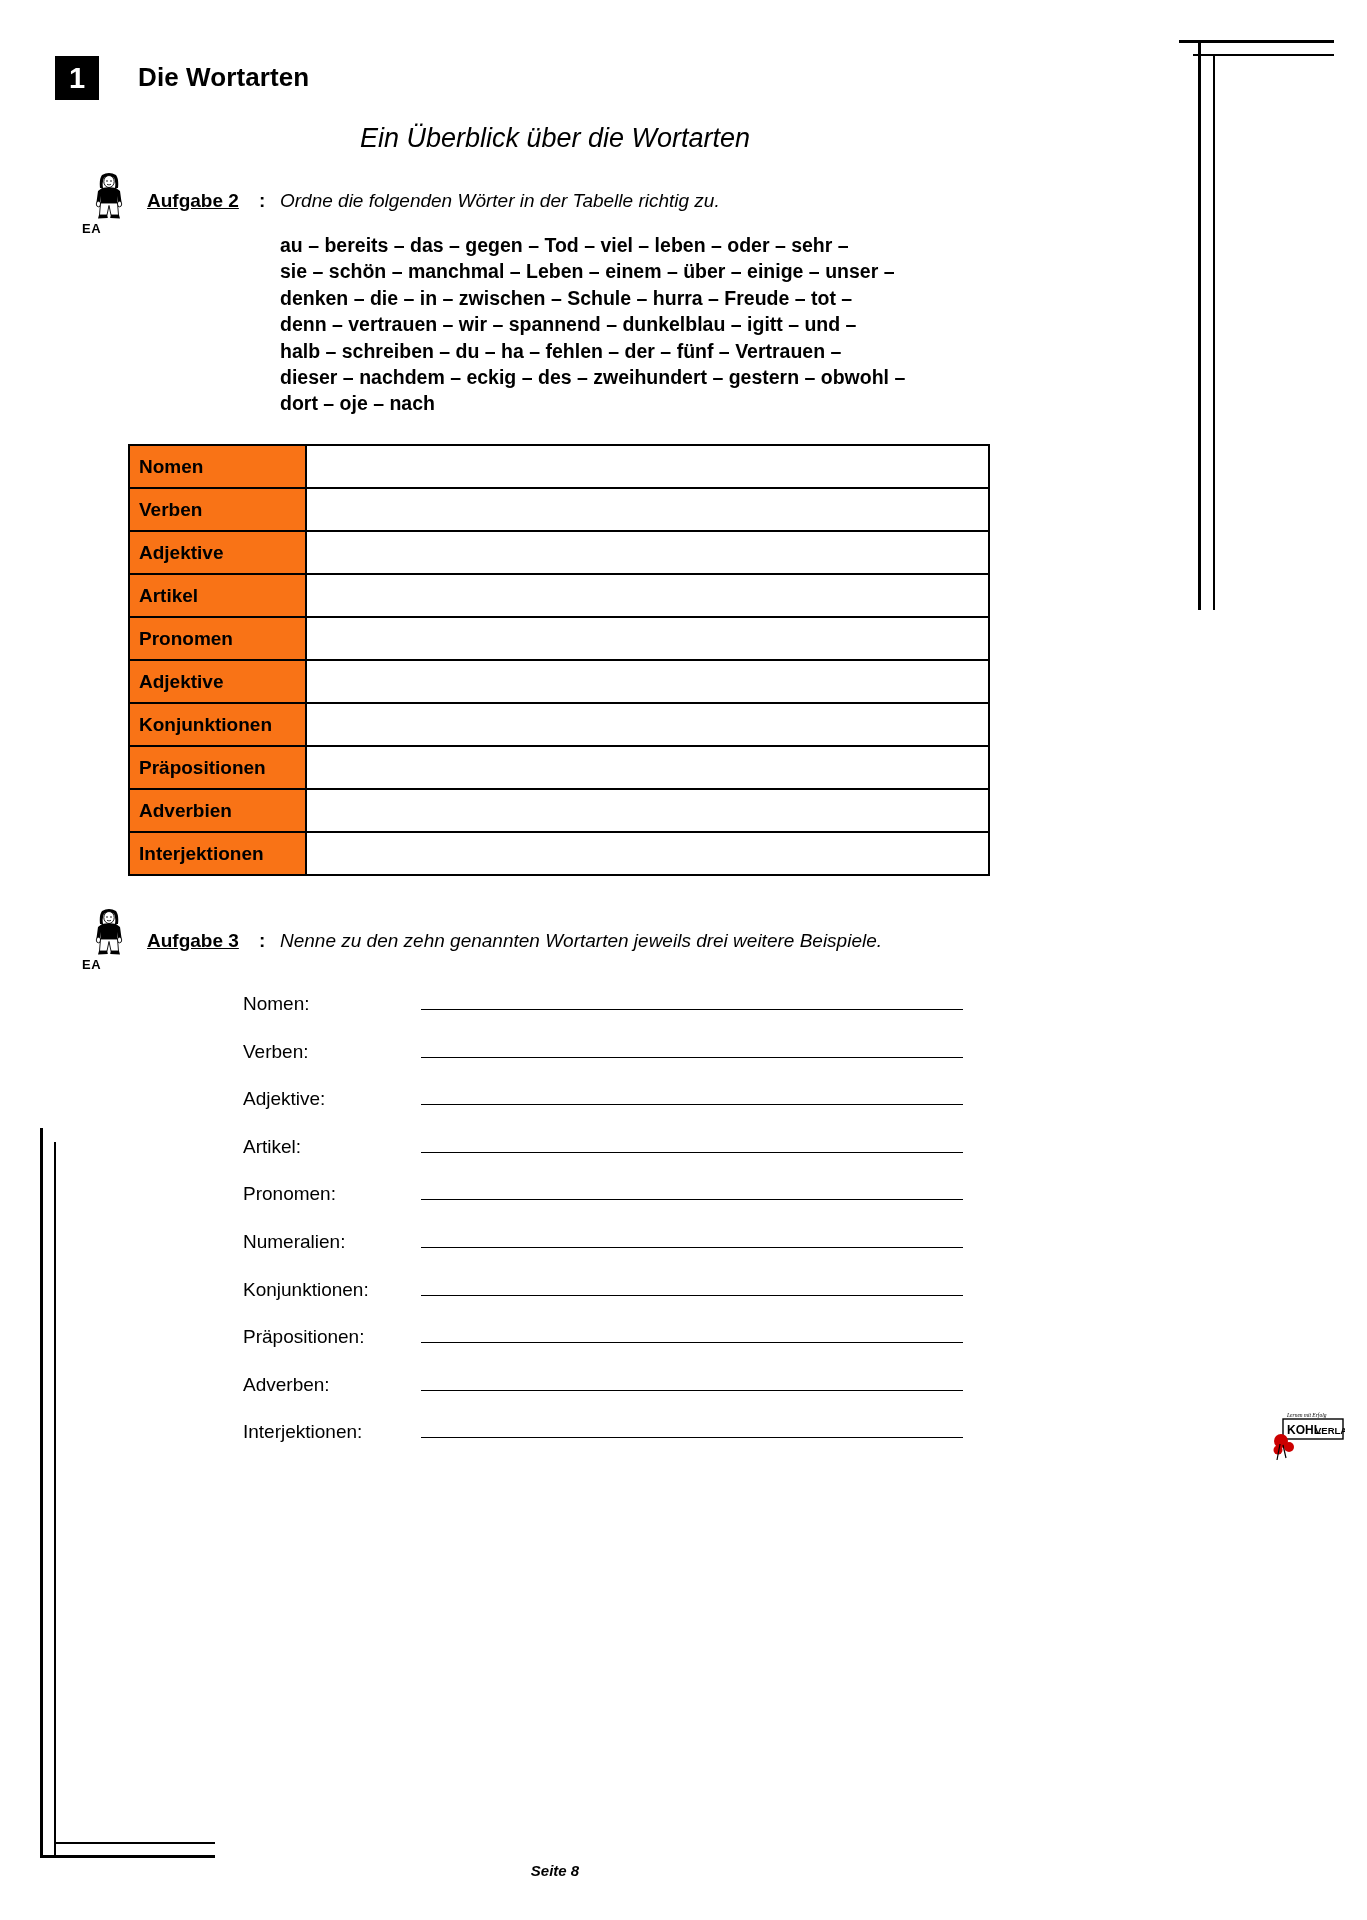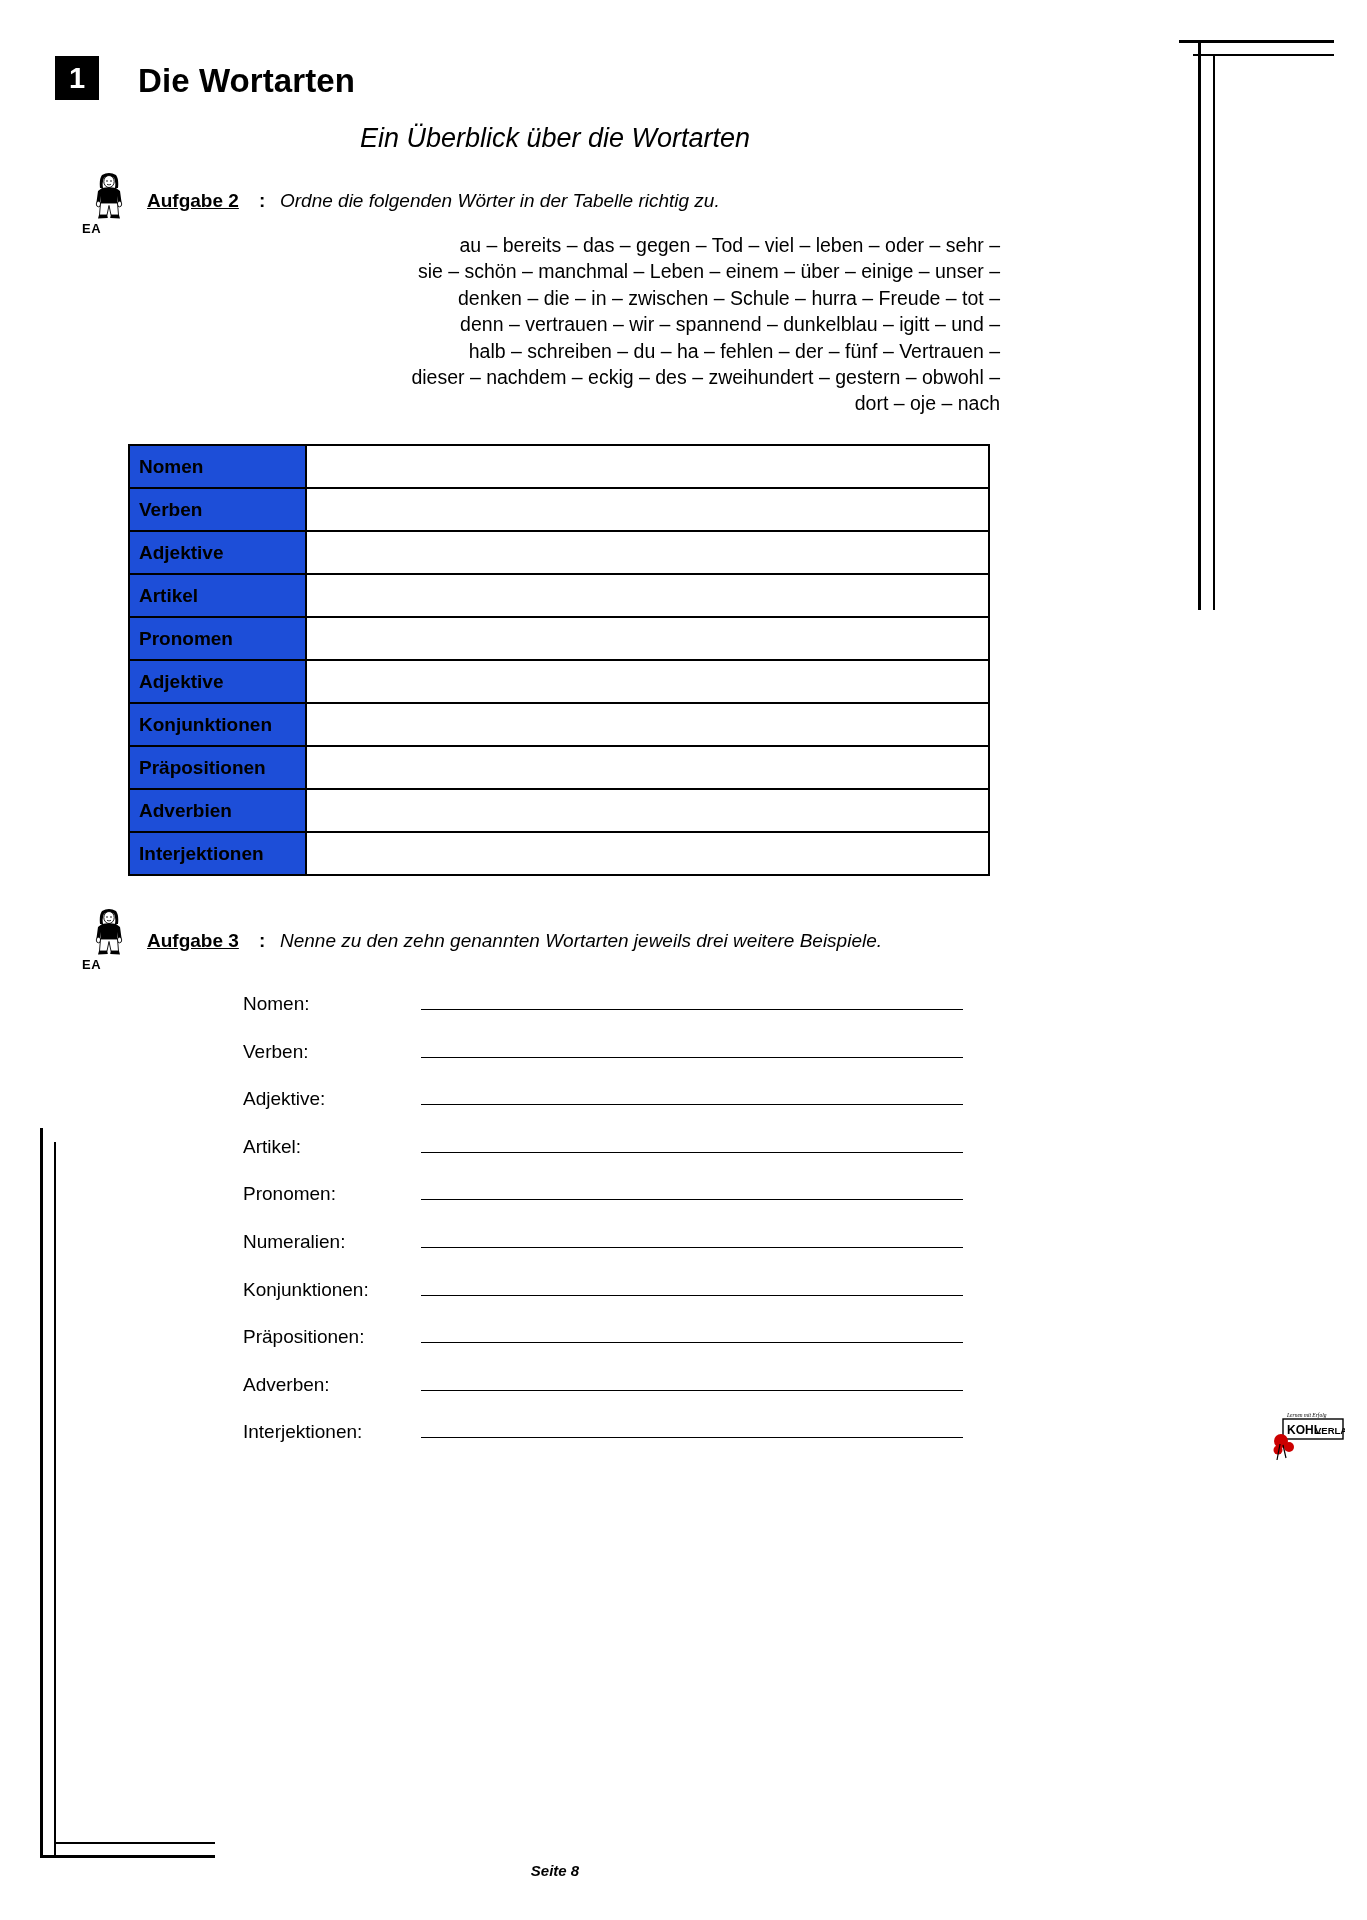--- a/index.html
+++ b/index.html
@@ -22,49 +22,49 @@
   .corner-bl .h{position:absolute;bottom:0;left:0;width:175px;height:3px;background:#000;}
   .corner-bl .v2{position:absolute;top:14px;left:14px;width:2px;height:716px;background:#000;}
   .corner-bl .h2{position:absolute;bottom:14px;left:14px;width:161px;height:2px;background:#000;}
 
   
   .chapter-badge{
     position:absolute;left:55px;top:56px;width:44px;height:44px;background:#000;
     color:#fff;font-size:29px;font-weight:bold;display:flex;align-items:center;justify-content:center;
   }
   .chapter-title{
-    position:absolute;left:138px;top:62px;font-size:33px;font-weight:bold;letter-spacing:.1px;
+    position:absolute;left:138px;top:62px;font-size:26px;font-weight:bold;letter-spacing:.1px;
   }
   .sheet-title{
     position:absolute;left:0;top:123px;width:1110px;text-align:center;
     font-size:27px;font-weight:normal;font-style:italic;
   }
 
   
   .ea-wrap{position:absolute;width:54px;text-align:left;}
   .ea-label{font-size:13px;font-weight:bold;letter-spacing:.5px;margin-top:1px;}
   .figure{width:40px;height:48px;display:block;margin:0 auto;}
 
   
   .task-label{position:absolute;font-size:19px;font-weight:bold;text-decoration:underline;}
   .task-colon{position:absolute;font-size:19px;font-weight:bold;}
   .task-text{position:absolute;font-size:19px;font-style:italic;white-space:nowrap;}
 
   
   .wordlist{
     position:absolute;left:280px;top:232px;width:720px;
-    font-size:19.5px;font-weight:normal;line-height:26.4px;text-align:right;
+    font-size:19.5px;font-weight:bold;line-height:26.4px;
   }
   .wordlist div{white-space:nowrap;}
 
   
   .wt{position:absolute;left:128px;top:444px;width:862px;border-collapse:collapse;}
   .wt td{border:2px solid #000;height:41px;padding:0;}
   .wt td.lbl{
-    width:166px;background:#1d4ed8;font-size:19px;font-weight:bold;
+    width:166px;background:#f97316;font-size:19px;font-weight:bold;
     padding-left:9px;white-space:nowrap;
   }
   .wt td.blank{background:#fff;}
 
   
   .answers{position:absolute;left:243px;top:982px;width:720px;}
   .arow{display:flex;align-items:baseline;height:47.6px;}
   .arow .nm{width:178px;font-size:19px;white-space:nowrap;}
   .arow .ln{flex:1;border-bottom:1.6px solid #000;height:27px;}
   .sidetext-box{position:absolute;right:0;top:990px;width:46px;height:420px;}

